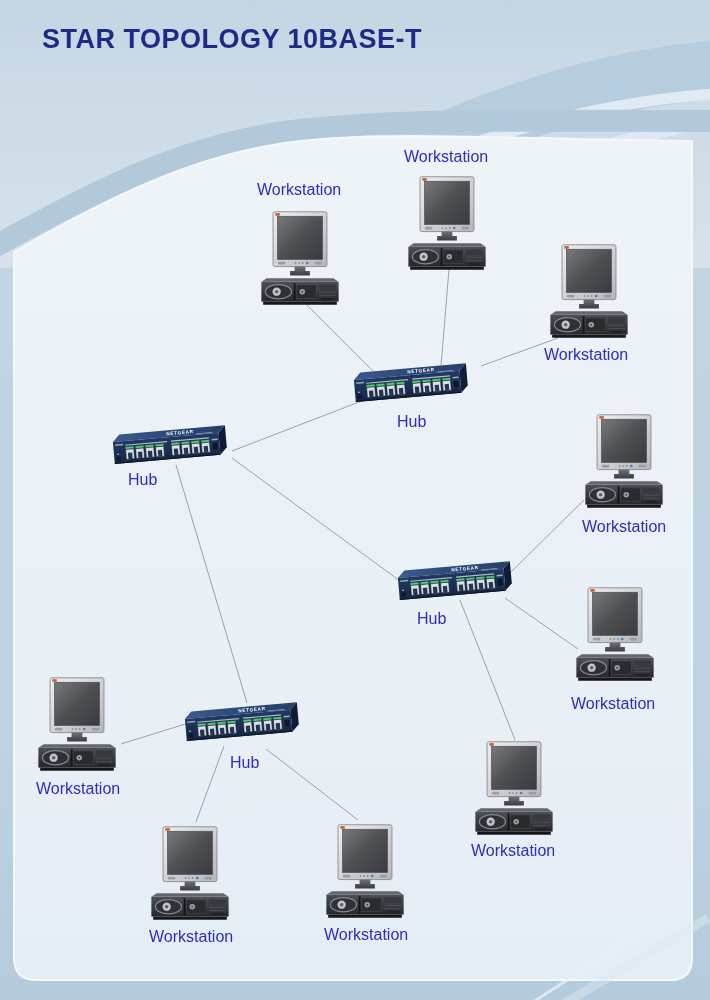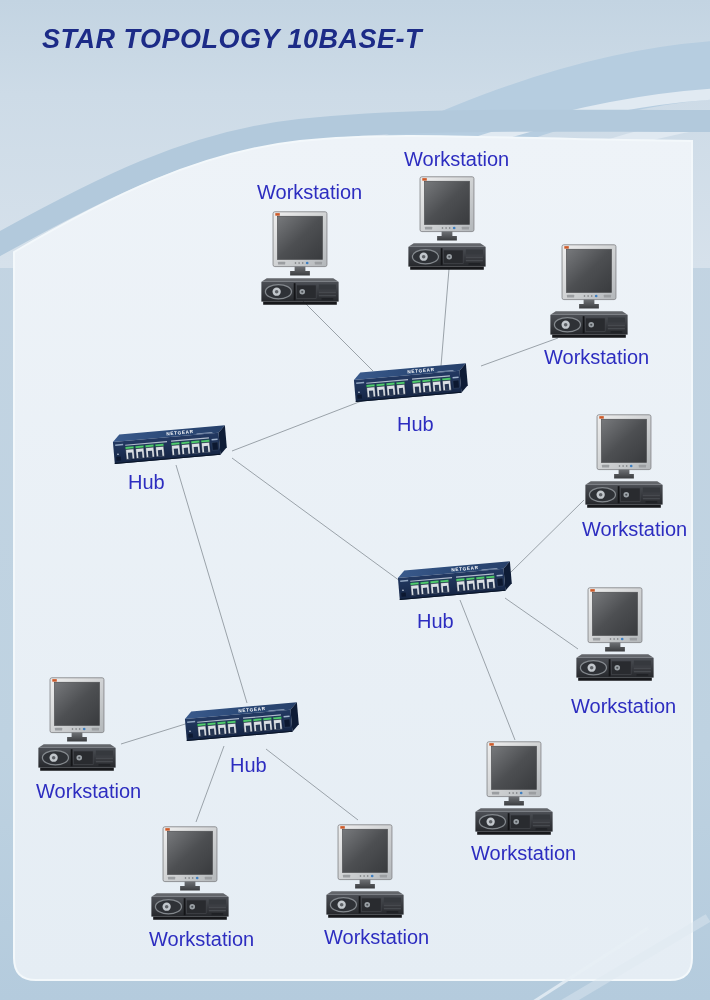--- a/index.html
+++ b/index.html
@@ -12,21 +12,21 @@
   #page-title{
     position:absolute;left:42px;top:24px;margin:0;z-index:3;
     font-size:27px;font-weight:bold;letter-spacing:0.5px;
     white-space:nowrap;
   }
   #edges{position:absolute;left:0;top:0;z-index:1;}
   #nodes{position:absolute;left:0;top:0;width:710px;height:1000px;z-index:2;}
   .node{position:absolute;}
   .node svg{display:block;overflow:visible;}
   .node-label{
-    position:absolute;font-size:20px;white-space:nowrap;z-index:2;
+    position:absolute;font-size:16px;white-space:nowrap;z-index:2;
   }
 </style>
 </head>
 <body>
 
 <svg id="bg" width="710" height="1000" viewBox="0 0 710 1000">
   <defs>
     <linearGradient id="outerG" x1="0" y1="0" x2="0" y2="1">
       <stop offset="0" stop-color="#c5d5e3"></stop>
         <stop offset="0.75" stop-color="#bed2e1"></stop>
@@ -80,21 +80,21 @@
 
   <path d="M -8 248 C 100 188, 190 142, 300 130 S 530 121, 715 121" stroke="#b2c9dc" stroke-width="22" fill="none"></path>
 
   <path d="M 14 252 C 110 196, 200 152, 300 141 S 520 140, 692 141
            L 692 958 Q 692 980 670 980 L 36 980 Q 14 980 14 958 Z" fill="url(#canvasG)" stroke="#f3f8fb" stroke-width="2"></path>
 
   <path d="M 530 1004 L 648 928" stroke="#e8f0f6" stroke-width="3" opacity="0.8"></path>
   <path d="M 560 1006 L 708 918" stroke="#dfe9f1" stroke-width="9" opacity="0.45"></path>
 </svg>
 
-<h1 id="page-title" style="color: rgb(28, 43, 135); font-style: italic;">STAR TOPOLOGY 10BASE-T</h1>
+<h1 id="page-title" style="color: rgb(28, 43, 135);">STAR TOPOLOGY 10BASE-T</h1>
 
 <svg id="edges" width="710" height="1000" viewBox="0 0 710 1000">
     <line x1="302" y1="300" x2="373" y2="371" stroke="#9aa2a9" stroke-width="1"></line>
     <line x1="449" y1="269" x2="441" y2="366" stroke="#9aa2a9" stroke-width="1"></line>
     <line x1="558" y1="338" x2="481" y2="366" stroke="#9aa2a9" stroke-width="1"></line>
     <line x1="372" y1="397" x2="232" y2="451" stroke="#9aa2a9" stroke-width="1"></line>
     <line x1="232" y1="458" x2="400" y2="581" stroke="#9aa2a9" stroke-width="1"></line>
     <line x1="176" y1="465" x2="247" y2="703" stroke="#9aa2a9" stroke-width="1"></line>
     <line x1="510" y1="573" x2="584" y2="500" stroke="#9aa2a9" stroke-width="1"></line>
     <line x1="505" y1="598" x2="578" y2="649" stroke="#9aa2a9" stroke-width="1"></line>

